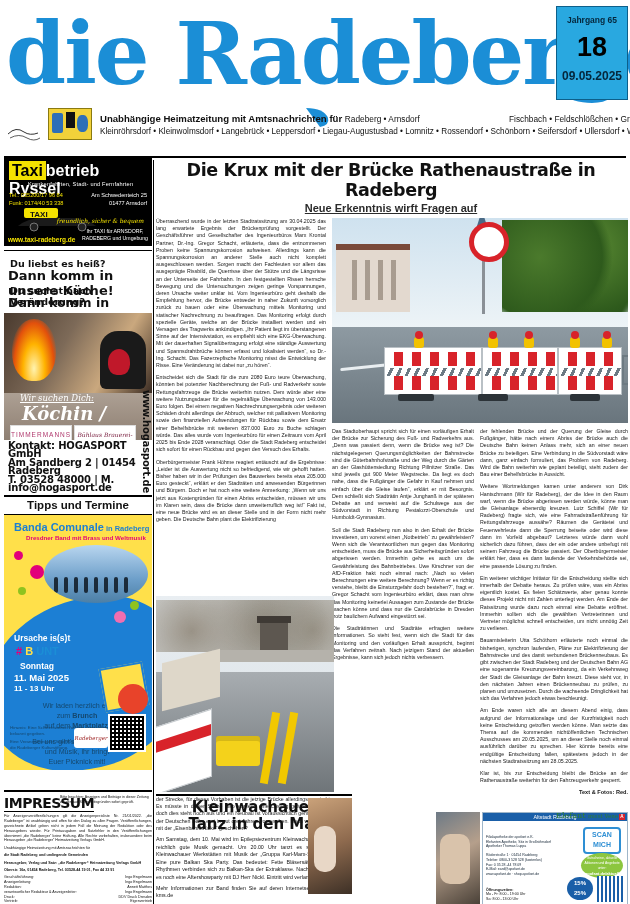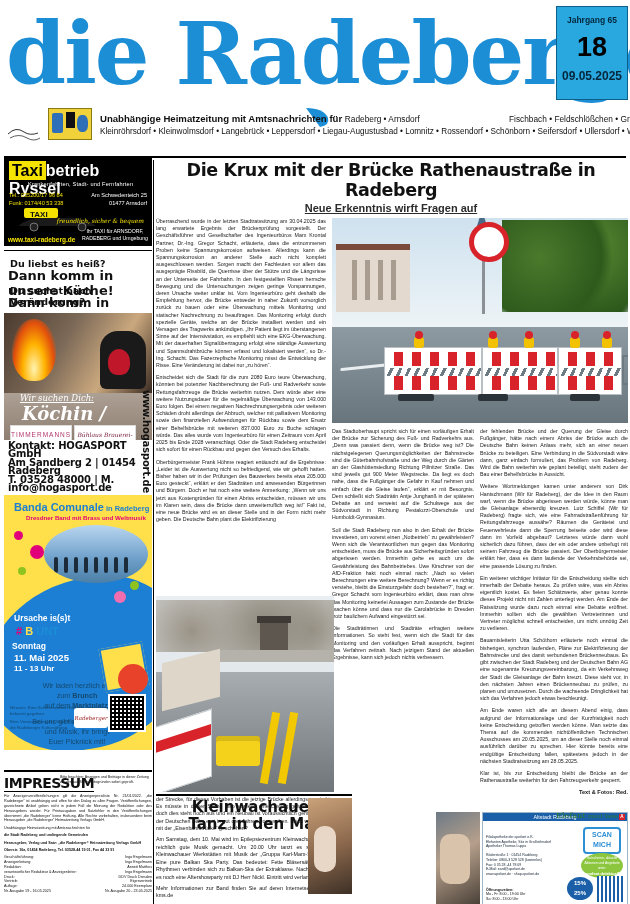--- a/index.html
+++ b/index.html
@@ -90,21 +90,21 @@
   .poster .psub{position:absolute;left:22px;top:19px;font-size:6.2px;font-weight:700;color:#e2007a;}
   .bandphoto{position:absolute;left:40px;top:30px;width:104px;height:58px;border-radius:50%;
     background:linear-gradient(180deg,#b9d6ef,#6c9ec9 60%,#4c7fa6);overflow:hidden;}
   .bandphoto i{position:absolute;bottom:10px;width:4px;height:16px;background:#1b2b3a;border-radius:2px;}
   .dot{position:absolute;border-radius:50%;}
   .poster .l1{position:absolute;left:10px;top:118px;font-size:8.5px;font-weight:700;color:#fff;}
   .poster .l2{position:absolute;left:12px;top:130px;font-size:11px;font-weight:700;}
   .poster .l2 .h{color:#e2007a;}
   .poster .l2 .u{color:#ffe04a;}
   .poster .l2 .n{color:#1b8ed6;}
-  .poster .l3{position:absolute;left:8px;top:146px;font-size:8.5px;font-weight:700;color:#fff;}
+  .poster .l3{position:absolute;left:16px;top:146px;font-size:8.5px;font-weight:700;color:#fff;}
   .poster .l4{position:absolute;left:10px;top:157px;font-size:9.5px;font-weight:700;color:#fff;}
   .poster .l5{position:absolute;left:10px;top:169px;font-size:8px;font-weight:700;color:#fff;}
   .poster .inv{position:absolute;left:18px;top:186px;width:110px;font-size:7.2px;
     text-align:center;line-height:10px;color:#15486f;}
   .poster .inv b{font-weight:700;}
   .poster .note{position:absolute;left:6px;bottom:20px;width:110px;font-size:4.4px;line-height:5.6px;color:#15486f;}
   .qrbox{position:absolute;right:6px;bottom:18px;width:34px;height:34px;background:#fff;padding:2px;}
   .qr{width:100%;height:100%;background:
      repeating-linear-gradient(90deg,#000 0 2px,#fff 2px 4px),
      repeating-linear-gradient(0deg,#000 0 2px,#fff 2px 4px);
@@ -310,20 +310,21 @@
             </div>
         </div>
       </div>
       <div class="kontakt">
         <div>Kontakt: HOGASPORT GmbH</div>
         <div>Am Sandberg 2 | 01454 Radeberg</div>
         <div>T. 03528 48000 | M. info@hogasport.de</div>
         <div class="vertweb">www.hogasport.de</div>
       </div>
 
+      <div class="tipps">Tipps und Termine</div>
 
       <div class="poster">
         <div class="blueswoop"></div>
         <div class="dot" style="left:10px;top:36px;width:9px;height:9px;background:#e2007a;"></div>
         <div class="dot" style="left:26px;top:50px;width:14px;height:14px;background:#e2007a;"></div>
         <div class="dot" style="left:14px;top:72px;width:8px;height:8px;background:#8fc31f;"></div>
         <div class="dot" style="left:110px;top:96px;width:12px;height:12px;background:#f06eb0;"></div>
         <div class="dot" style="left:126px;top:86px;width:9px;height:9px;background:#8fc31f;"></div>
         <div class="ptitle"><span>Banda Comunale</span><span class="sm"> in Radeberg</span></div>
         <div class="psub">Dresdner Band mit Brass und Weltmusik</div>

